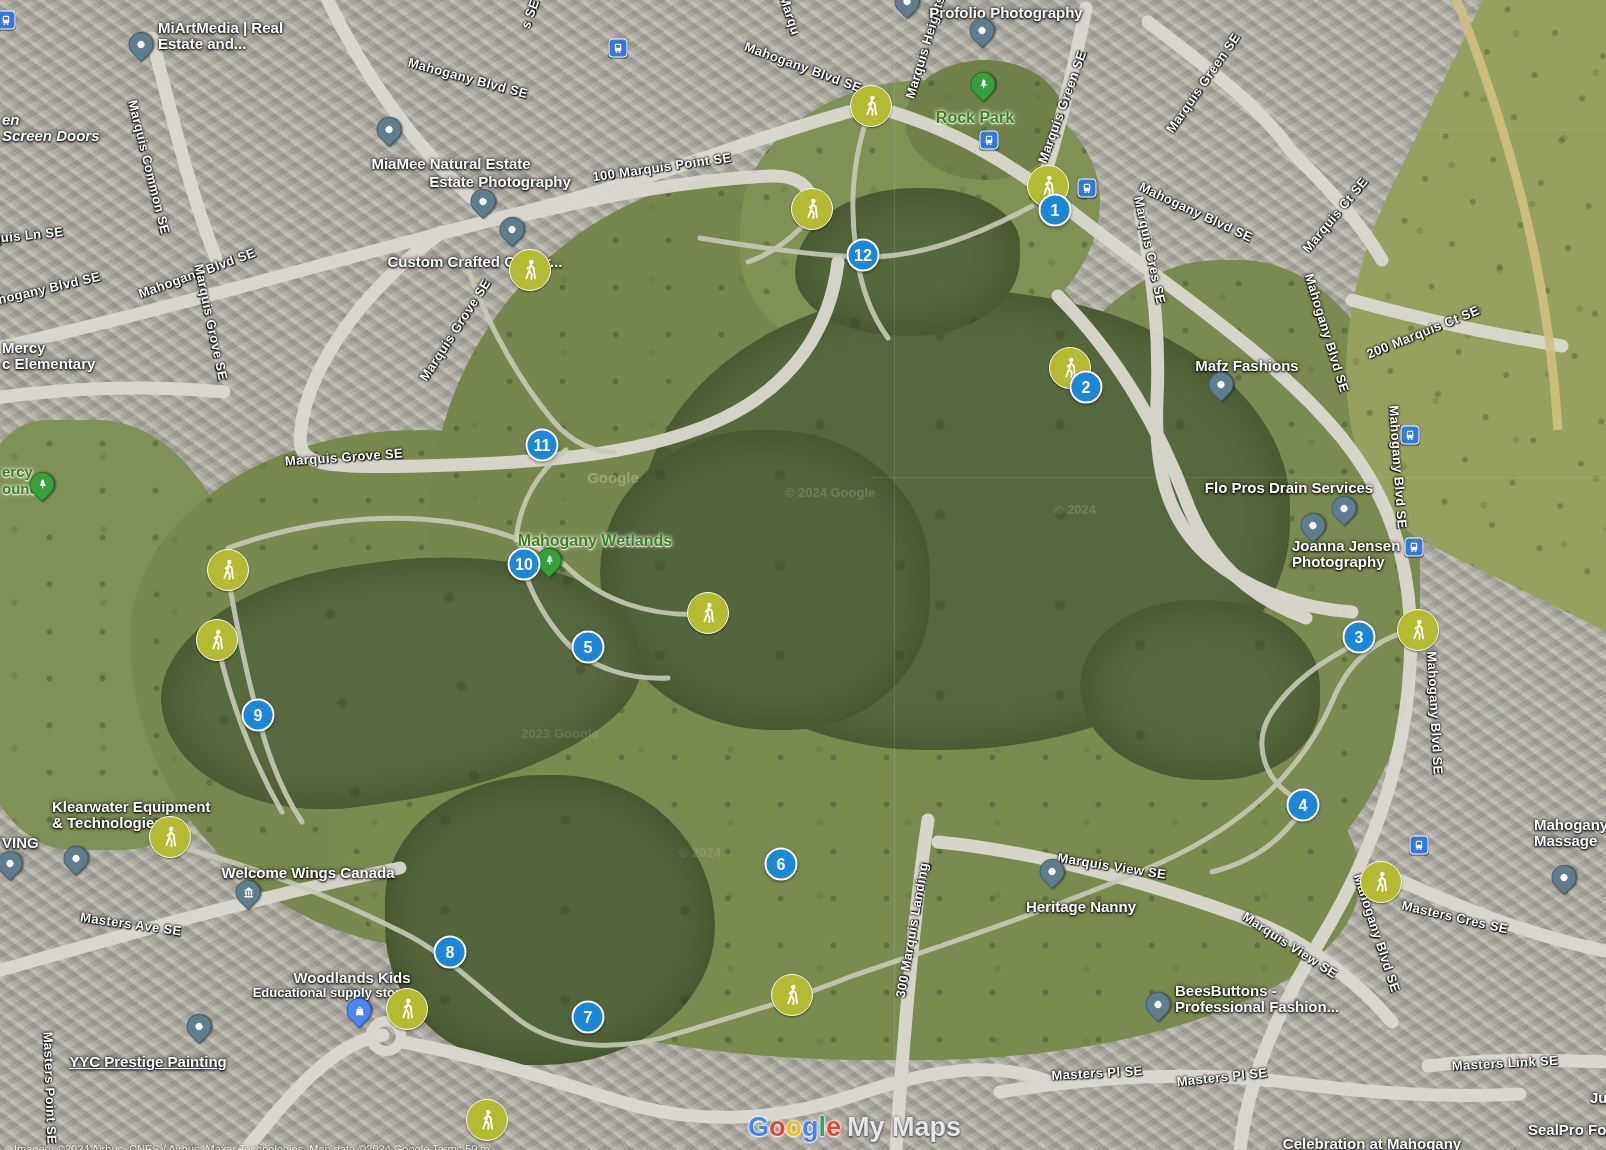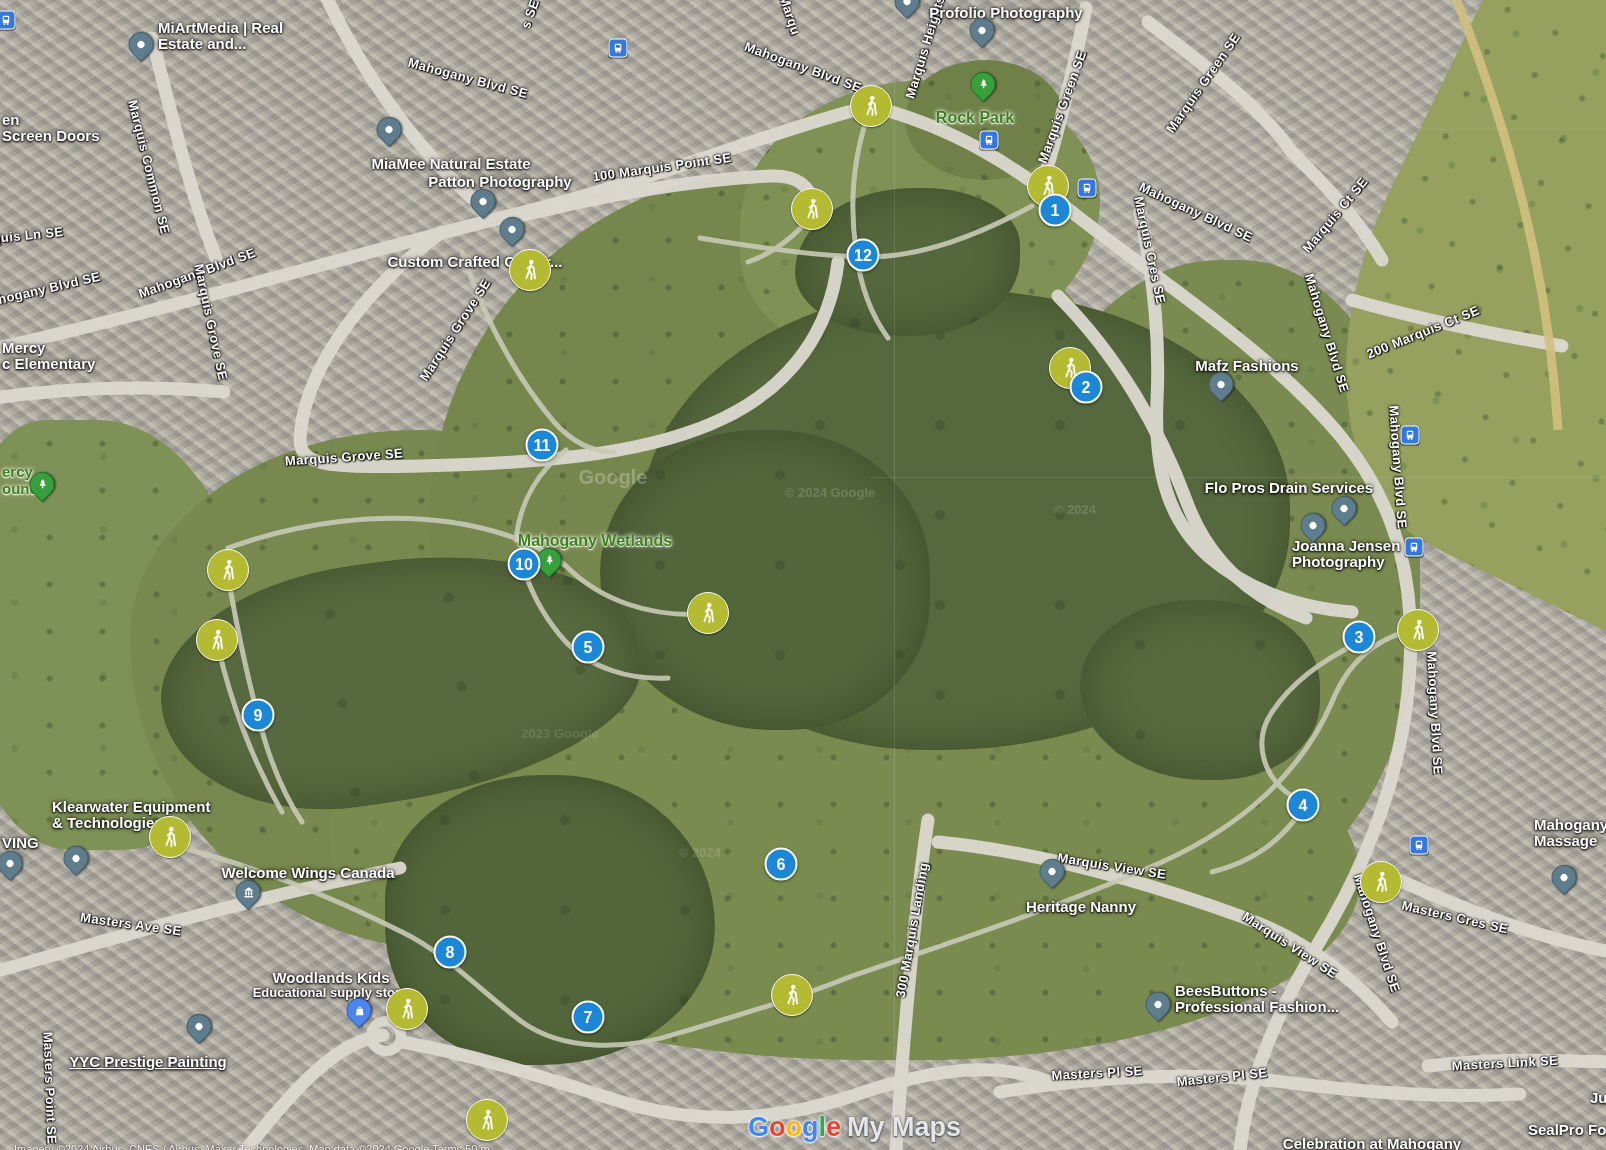--- a/index.html
+++ b/index.html
@@ -158,47 +158,47 @@
       <div class="street-label" style="left: 790px; top: 15px; transform: translate(-50%, -50%) rotate(72deg);">Marqu</div>
       <div class="street-label" style="left: 530px; top: 14px; transform: translate(-50%, -50%) rotate(-70deg);">s SE</div>
       <div class="biz-label" style="left: 158px; top: 36px; transform: translate(0px, -50%); text-align: left;">
         <div>MiArtMedia | Real</div>
         <div>Estate and...</div>
       </div>
       <div class="biz-label" style="left: 451px; top: 164px; transform: translate(-50%, -50%); text-align: center;">
         <div>MiaMee Natural Estate</div>
       </div>
       <div class="biz-label" style="left: 500px; top: 182px; transform: translate(-50%, -50%); text-align: center;">
-        <div>Patton Photography</div>
+        <div>Estate Photography</div>
       </div>
       <div class="biz-label" style="left: 475px; top: 262px; transform: translate(-50%, -50%); text-align: center;">
         <div>Custom Crafted Calgar...</div>
       </div>
       <div class="biz-label" style="left: 1006px; top: 13px; transform: translate(-50%, -50%); text-align: center;">
         <div>Profolio Photography</div>
       </div>
-      <div class="biz-label" style="left: 2px; top: 128px; transform: translate(0px, -50%); text-align: left;">
+      <div class="biz-label" style="left: 2px; top: 128px; transform: translate(0px, -50%); text-align: left; font-style: italic;">
         <div>en</div>
         <div>Screen Doors</div>
       </div>
       <div class="biz-label" style="left: 2px; top: 356px; transform: translate(0px, -50%); text-align: left;">
         <div>Mercy</div>
         <div>c Elementary</div>
       </div>
       <div class="biz-label" style="left: 2px; top: 843px; transform: translate(0px, -50%); text-align: left;">
         <div>VING</div>
       </div>
       <div class="biz-label" style="left: 52px; top: 815px; transform: translate(0px, -50%); text-align: left;">
         <div>Klearwater Equipment</div>
         <div>&amp; Technologies</div>
       </div>
       <div class="biz-label" style="left: 308px; top: 873px; transform: translate(-50%, -50%); text-align: center;">
         <div>Welcome Wings Canada</div>
       </div>
-      <div class="biz-label" style="left: 331px; top: 978px; transform: translate(-50%, -50%); text-align: right;">
+      <div class="biz-label" style="left: 352px; top: 978px; transform: translate(-50%, -50%); text-align: right;">
         <div>Woodlands Kids</div>
       </div>
       <div class="biz-label" style="left: 330px; top: 993px; font-size: 13px; transform: translate(-50%, -50%); text-align: center;">
         <div>Educational supply store</div>
       </div>
       <div class="biz-label" style="left: 148px; top: 1062px; transform: translate(-50%, -50%);  text-decoration: underline;">
         <div>YYC Prestige Painting</div>
       </div>
       <div class="biz-label" style="left: 1081px; top: 907px; transform: translate(-50%, -50%); text-align: center;">
         <div>Heritage Nanny</div>
@@ -233,21 +233,21 @@
       <div class="park-label" style="left: 975px; top: 117px; transform: translate(-50%, -50%); text-align: center;">
         <div>Rock Park</div>
       </div>
       <div class="park-label" style="left: 595px; top: 540px; transform: translate(-50%, -50%); text-align: center;">
         <div>Mahogany Wetlands</div>
       </div>
       <div class="park-label" style="left: 2px; top: 480px; font-size: 15px; transform: translate(0px, -50%); text-align: left;">
         <div>ercy</div>
         <div>ound</div>
       </div>
-      <div class="ghost" style="left: 613px; top: 477px; opacity: 0.25; font-size: 20px; transform: translate(-50%, -50%);">Google</div>
+      <div class="ghost" style="left: 613px; top: 477px; opacity: 0.25; font-size: 15px; transform: translate(-50%, -50%);">Google</div>
       <div class="ghost" style="left: 830px; top: 492px; opacity: 0.16; font-size: 13px; transform: translate(-50%, -50%);">© 2024 Google</div>
       <div class="ghost" style="left: 1075px; top: 509px; opacity: 0.16; font-size: 13px; transform: translate(-50%, -50%);">© 2024</div>
       <div class="ghost" style="left: 700px; top: 852px; opacity: 0.13; font-size: 13px; transform: translate(-50%, -50%);">© 2024</div>
       <div class="ghost" style="left: 560px; top: 733px; opacity: 0.12; font-size: 13px; transform: translate(-50%, -50%);">2023 Google</div>
       <div class="pin slate" style="left: 141px; top: 47px;">
         <span class="dot"></span>
       </div>
       <div class="pin slate" style="left: 389px; top: 132px;">
         <span class="dot"></span>
       </div>

